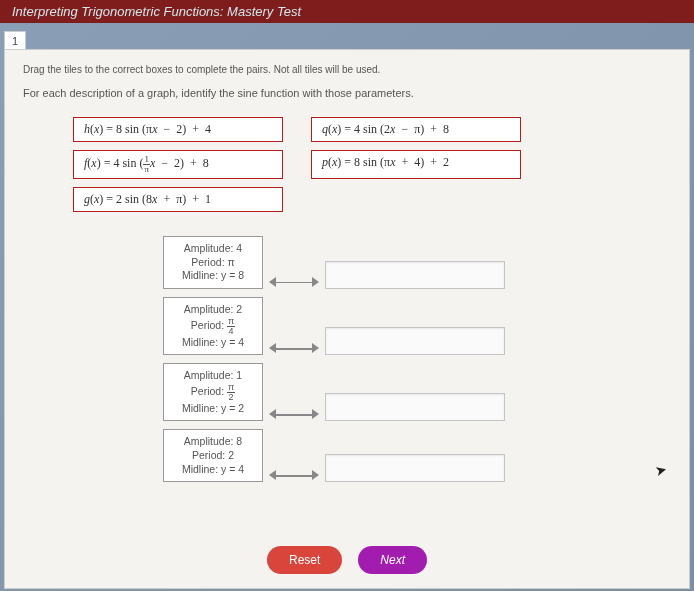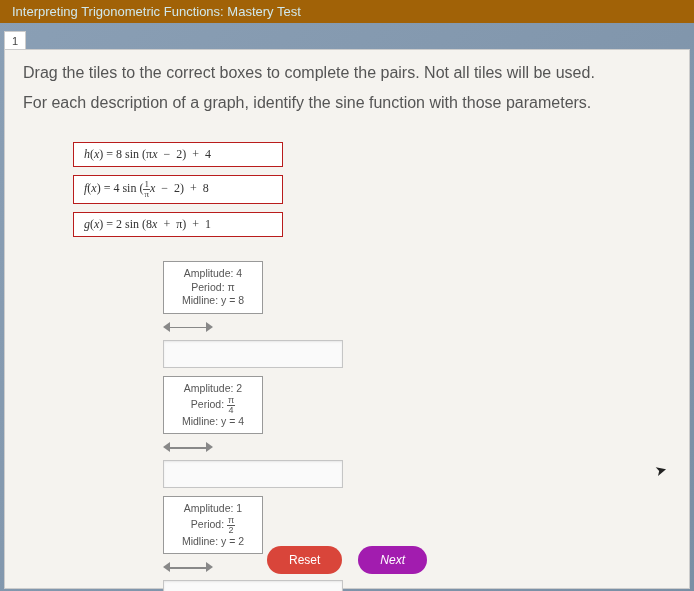--- a/index.html
+++ b/index.html
@@ -6,61 +6,62 @@
     body {
       width: 694px;
       height: 591px;
       font-family: Arial, sans-serif;
       background: linear-gradient(135deg, #8a9fb5 0%, #7a8fa5 100%);
       overflow: hidden;
       font-size: 12px;
       color: #444;
     }
     .header {
-      background: #a16207;
+      background: #7f1d1d;
       color: #d0e8ec;
       padding: 4px 12px;
       font-size: 13px;
+      font-style: italic;
     }
     .tab {
       background: #fff;
       width: 22px;
       height: 18px;
       text-align: center;
       line-height: 18px;
       font-size: 11px;
       margin: 8px 0 0 4px;
       border: 1px solid #ccc;
       border-bottom: none;
     }
     .content {
       background: #f5f3ef;
       margin: 0 4px 4px 4px;
       padding: 14px 18px 14px 18px;
       height: 540px;
       position: relative;
       border: 1px solid #ccc;
     }
-    .instruction { font-size: 16px; color: #555; margin-bottom: 12px; }
-    .sub-instruction { font-size: 16px; color: #555; margin-bottom: 30px; }
+    .instruction { font-size: 10px; color: #555; margin-bottom: 12px; }
+    .sub-instruction { font-size: 11px; color: #555; margin-bottom: 18px; }
     .tiles-area { margin-left: 50px; }
     .tile-row { display: flex; gap: 28px; margin-bottom: 8px; }
     .tile {
       border: 1px solid #b91c1c;
       background: #fff;
       padding: 4px 10px;
       font-size: 12px;
       font-family: 'Times New Roman', serif;
       width: 210px;
       cursor: grab;
       color: #333;
     }
     .italic-var { font-style: italic; }
     .pairs-area { margin-top: 24px; margin-left: 140px; }
-    .pair-row { display: flex; align-items: flex-start; margin-bottom: 8px; gap: 6px; flex-direction: column; }
+    .pair-row { display: flex; align-items: flex-end; margin-bottom: 8px; gap: 6px; }
     .desc-box {
       border: 1px solid #999;
       background: #fff;
       padding: 5px 8px;
       font-size: 10.5px;
       width: 100px;
       text-align: center;
       line-height: 1.3;
       color: #555;
     }
@@ -150,23 +151,25 @@
 </div>
 
 <div class="content">
 
   <p class="instruction">Drag the tiles to the correct boxes to complete the pairs. Not all tiles will be used.</p>
   <p class="sub-instruction">For each description of a graph, identify the sine function with those parameters.</p>
 
   <div class="tiles-area">
     <div class="tile-row">
       <div class="tile"><span class="italic-var">h</span>(<span class="italic-var">x</span>)&nbsp;=&nbsp;8 sin (π<span class="italic-var">x</span> &nbsp;−&nbsp; 2)&nbsp; + &nbsp;4</div>
+      <div class="tile"><span class="italic-var">q</span>(<span class="italic-var">x</span>)&nbsp;=&nbsp;4 sin (2<span class="italic-var">x</span> &nbsp;−&nbsp; π)&nbsp; + &nbsp;8</div>
     </div>
     <div class="tile-row">
       <div class="tile"><span class="italic-var">f</span>(<span class="italic-var">x</span>)&nbsp;=&nbsp;4 sin (<span class="frac"><span class="num">1</span><span class="den">π</span></span><span class="italic-var">x</span> &nbsp;−&nbsp; 2)&nbsp; + &nbsp;8</div>
+      <div class="tile"><span class="italic-var">p</span>(<span class="italic-var">x</span>)&nbsp;=&nbsp;8 sin (π<span class="italic-var">x</span> &nbsp;+&nbsp; 4)&nbsp; + &nbsp;2</div>
     </div>
     <div class="tile-row">
       <div class="tile"><span class="italic-var">g</span>(<span class="italic-var">x</span>)&nbsp;=&nbsp;2 sin (8<span class="italic-var">x</span> &nbsp;+&nbsp; π)&nbsp; + &nbsp;1</div>
     </div>
   </div>
 
   <div class="pairs-area">
 
     <div class="pair-row">
       <div class="desc-box">
@@ -197,20 +200,31 @@
         <span>Amplitude: </span><span>1</span><br>
         <span>Period: </span><span class="frac"><span class="num">π</span><span class="den">2</span></span><br>
         <span>Midline: </span><span>y = 2</span>
       </div>
       <div class="arrow">
           <span class="left-tip"></span>
         </div>
       <div class="drop-zone"></div>
     </div>
 
+    <div class="pair-row">
+      <div class="desc-box">
+        <span>Amplitude: </span><span>8</span><br>
+        <span>Period: </span><span>2</span><br>
+        <span>Midline: </span><span>y = 4</span>
+      </div>
+      <div class="arrow">
+          <span class="left-tip"></span>
+        </div>
+      <div class="drop-zone"></div>
+    </div>
 
   </div>
 
   <div class="cursor-icon">➤</div>
 
   <div class="buttons">
     <button class="btn btn-reset">Reset</button>
     <button class="btn btn-next">Next</button>
   </div>
 

